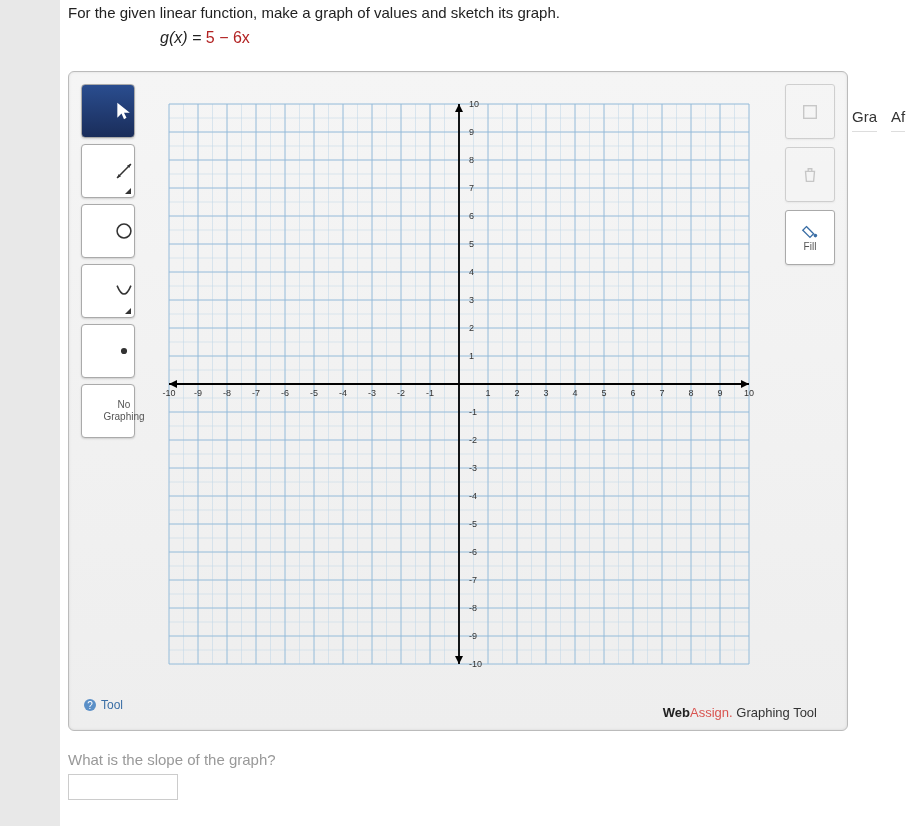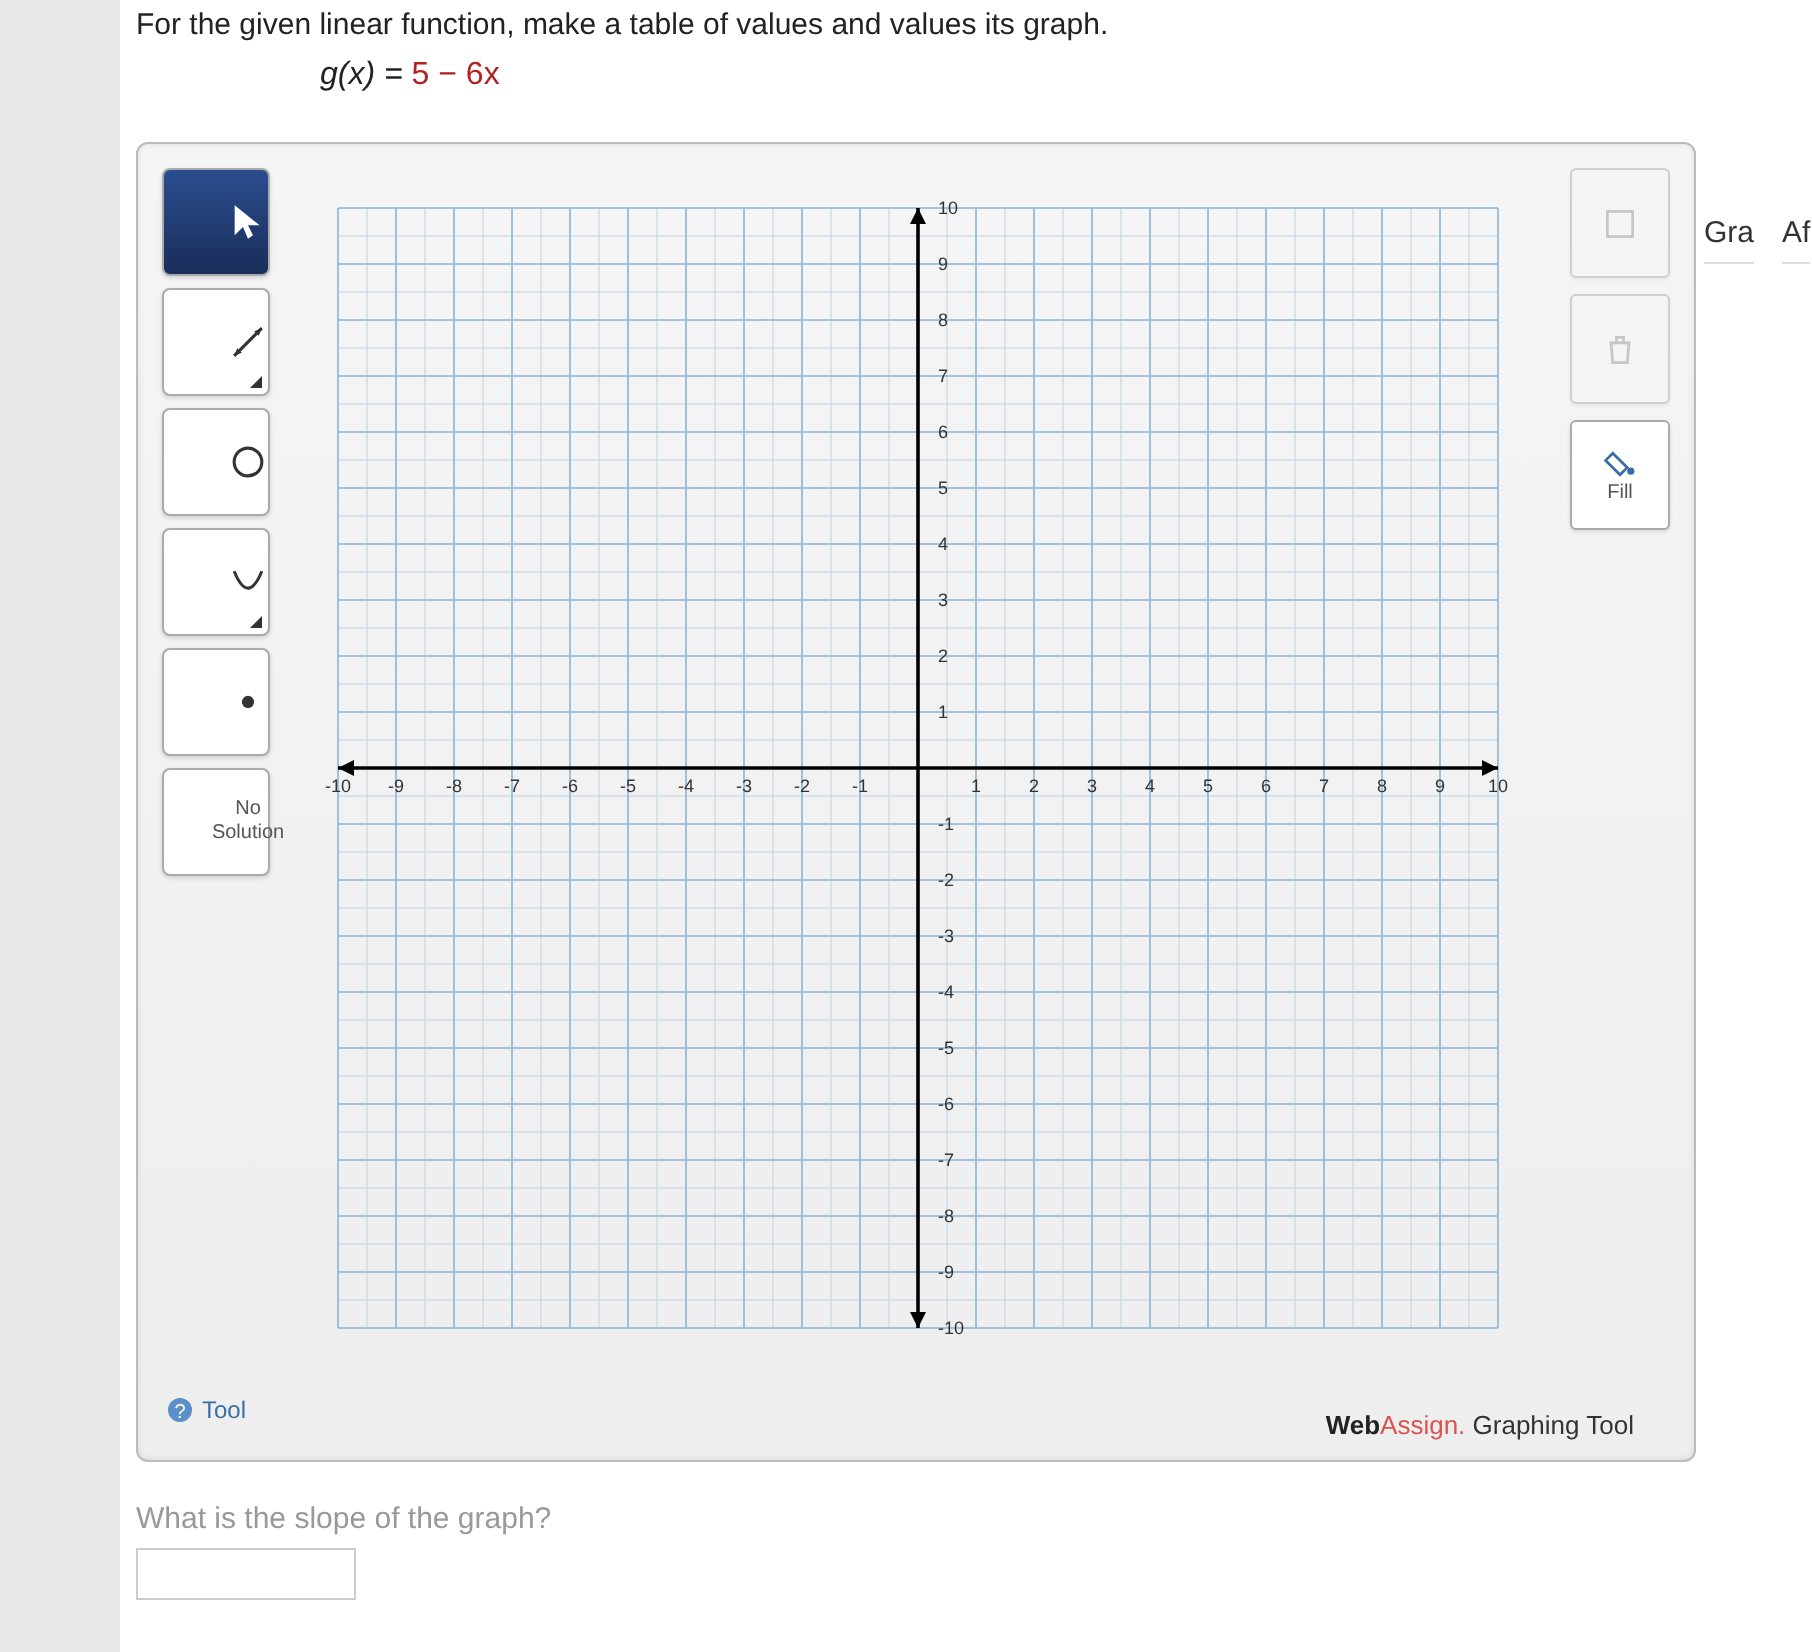--- a/index.html
+++ b/index.html
@@ -127,21 +127,21 @@
   }
   .slope-input-box {
     margin-left:8px;margin-top:6px;
     width:110px;height:26px;border:1px solid #ccc;background:#fff;
   }
 </style>
 </head>
 <body>
 
 <div class="content-area">
-  <div class="question-text">For the given linear function, make a table of values and values its graph.</div>
+  <div class="question-text">For the given linear function, make a graph of values and sketch its graph.</div>
   <div class="function-line">
     <span>g(x) = </span><span class="colored">5 − 6x</span>
   </div>
 
   <div class="graph-panel">
 
     <div class="toolbar-left">
       <div class="tool-btn selected">
         <svg width="22" height="22" viewBox="0 0 24 24">
             <path d="M4 2 L4 20 L9 15 L12 22 L15 20 L12 14 L19 14 Z" fill="#fff"></path>
@@ -166,21 +166,21 @@
           </svg>
         <div class="corner"></div>
       </div>
       <div class="tool-btn">
         <svg width="26" height="26" viewBox="0 0 26 26">
             <circle cx="13" cy="13" r="4" fill="#333"></circle>
           </svg>
       </div>
       <div class="tool-btn no-solution">
         <span>No</span>
-        <span>Solution</span>
+        <span>Graphing</span>
       </div>
     </div>
 
     <div class="toolbar-right">
       <div class="rtool disabled">
         <svg width="18" height="18" viewBox="0 0 20 20">
             <rect x="3" y="3" width="14" height="14" fill="none" stroke="#999" stroke-width="1.5"></rect>
           </svg>
       </div>
       <div class="rtool disabled">

